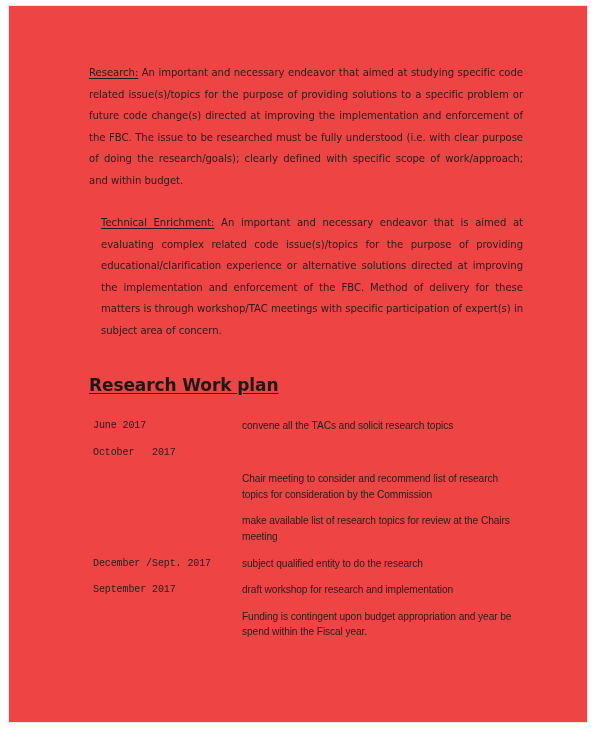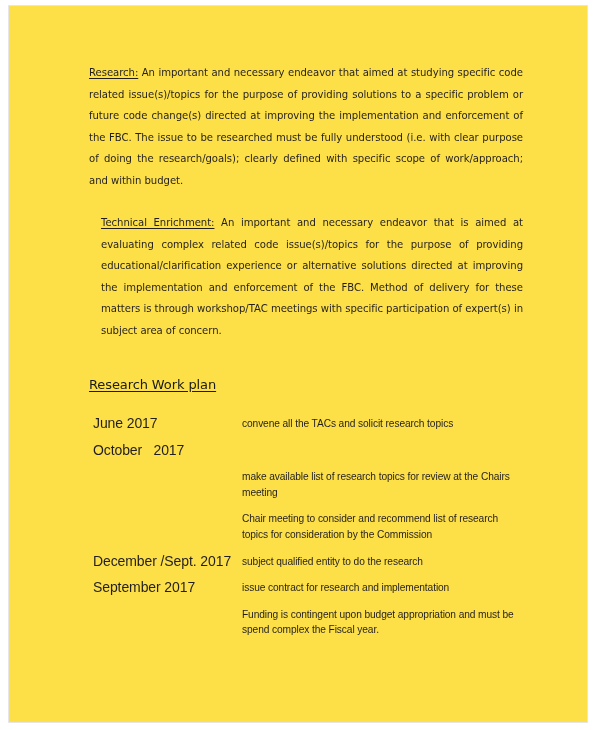--- a/index.html
+++ b/index.html
@@ -16,21 +16,21 @@
     color: #231f20;
   }
 
   
   .page-sheet {
     position: absolute;
     left: 8px;
     top: 5px;
     width: 580px;
     height: 718px;
-    background: #fde047;
+    background: #ef4444;
     border: 1px solid #e6e6e8;
     box-sizing: border-box;
     padding-left: 40px;
   }
 
   .page-body {
     position: absolute;
     left: 80px;
     top: 56px;
     width: 434px;
@@ -53,22 +53,22 @@
     margin-left: 12px;
   }
   .para .lead {
     text-decoration: underline;
     text-underline-offset: 1.5px;
   }
 
   
   .section-heading {
     font-family: "DejaVu Sans", sans-serif;
-    font-size: 13px;
-    font-weight: normal;
+    font-size: 17px;
+    font-weight: bold;
     color: #1a1a1a;
     text-decoration: underline;
     text-underline-offset: 2px;
     margin: 0;
     padding: 0;
     display: inline-block;
     letter-spacing: -0.1px;
   }
   .heading-wrap {
     margin-top: 34px;
@@ -83,22 +83,22 @@
     width: 430px;
   }
   .wp-row {
     display: flex;
     align-items: flex-start;
     margin-bottom: 11px;
   }
   .wp-date {
     width: 112px;
     flex: 0 0 112px;
-    font-family: Liberation Sans, sans-serif;
-    font-size: 14px;
+    font-family: Liberation Mono, monospace;
+    font-size: 10px;
     line-height: 15.6px;
     color: #231f20;
     white-space: pre;
     letter-spacing: -0.1px;
   }
   .wp-desc {
     flex: 1 1 auto;
     font-family: "Liberation Sans", sans-serif;
     font-size: 10.2px;
     line-height: 15.6px;
@@ -128,39 +128,39 @@
         <div class="wp-date">June 2017</div>
         <div class="wp-desc">convene all the TACs and solicit research topics</div>
       </div>
 
       <div class="wp-row">
         <div class="wp-date">October   2017</div>
       </div>
 
       <div class="wp-row">
         <div class="wp-date"></div>
-        <div class="wp-desc">make available list of research topics for review at the Chairs meeting</div>
+        <div class="wp-desc">Chair meeting to consider and recommend list of research topics for consideration by the Commission</div>
       </div>
 
       <div class="wp-row">
         <div class="wp-date"></div>
-        <div class="wp-desc">Chair meeting to consider and recommend list of research topics for consideration by the Commission</div>
+        <div class="wp-desc">make available list of research topics for review at the Chairs meeting</div>
       </div>
 
       <div class="wp-row">
         <div class="wp-date">December /Sept. 2017</div>
         <div class="wp-desc">subject qualified entity to do the research</div>
       </div>
 
       <div class="wp-row">
         <div class="wp-date">September 2017</div>
-        <div class="wp-desc">issue contract for research and implementation</div>
+        <div class="wp-desc">draft workshop for research and implementation</div>
       </div>
 
 
       <div class="wp-row">
         <div class="wp-date"></div>
-        <div class="wp-desc">Funding is contingent upon budget appropriation and must be spend complex the Fiscal year.</div>
+        <div class="wp-desc">Funding is contingent upon budget appropriation and year be spend within the Fiscal year.</div>
       </div>
 
     </div>
   </div>
 </div>
 
 </body></html>

